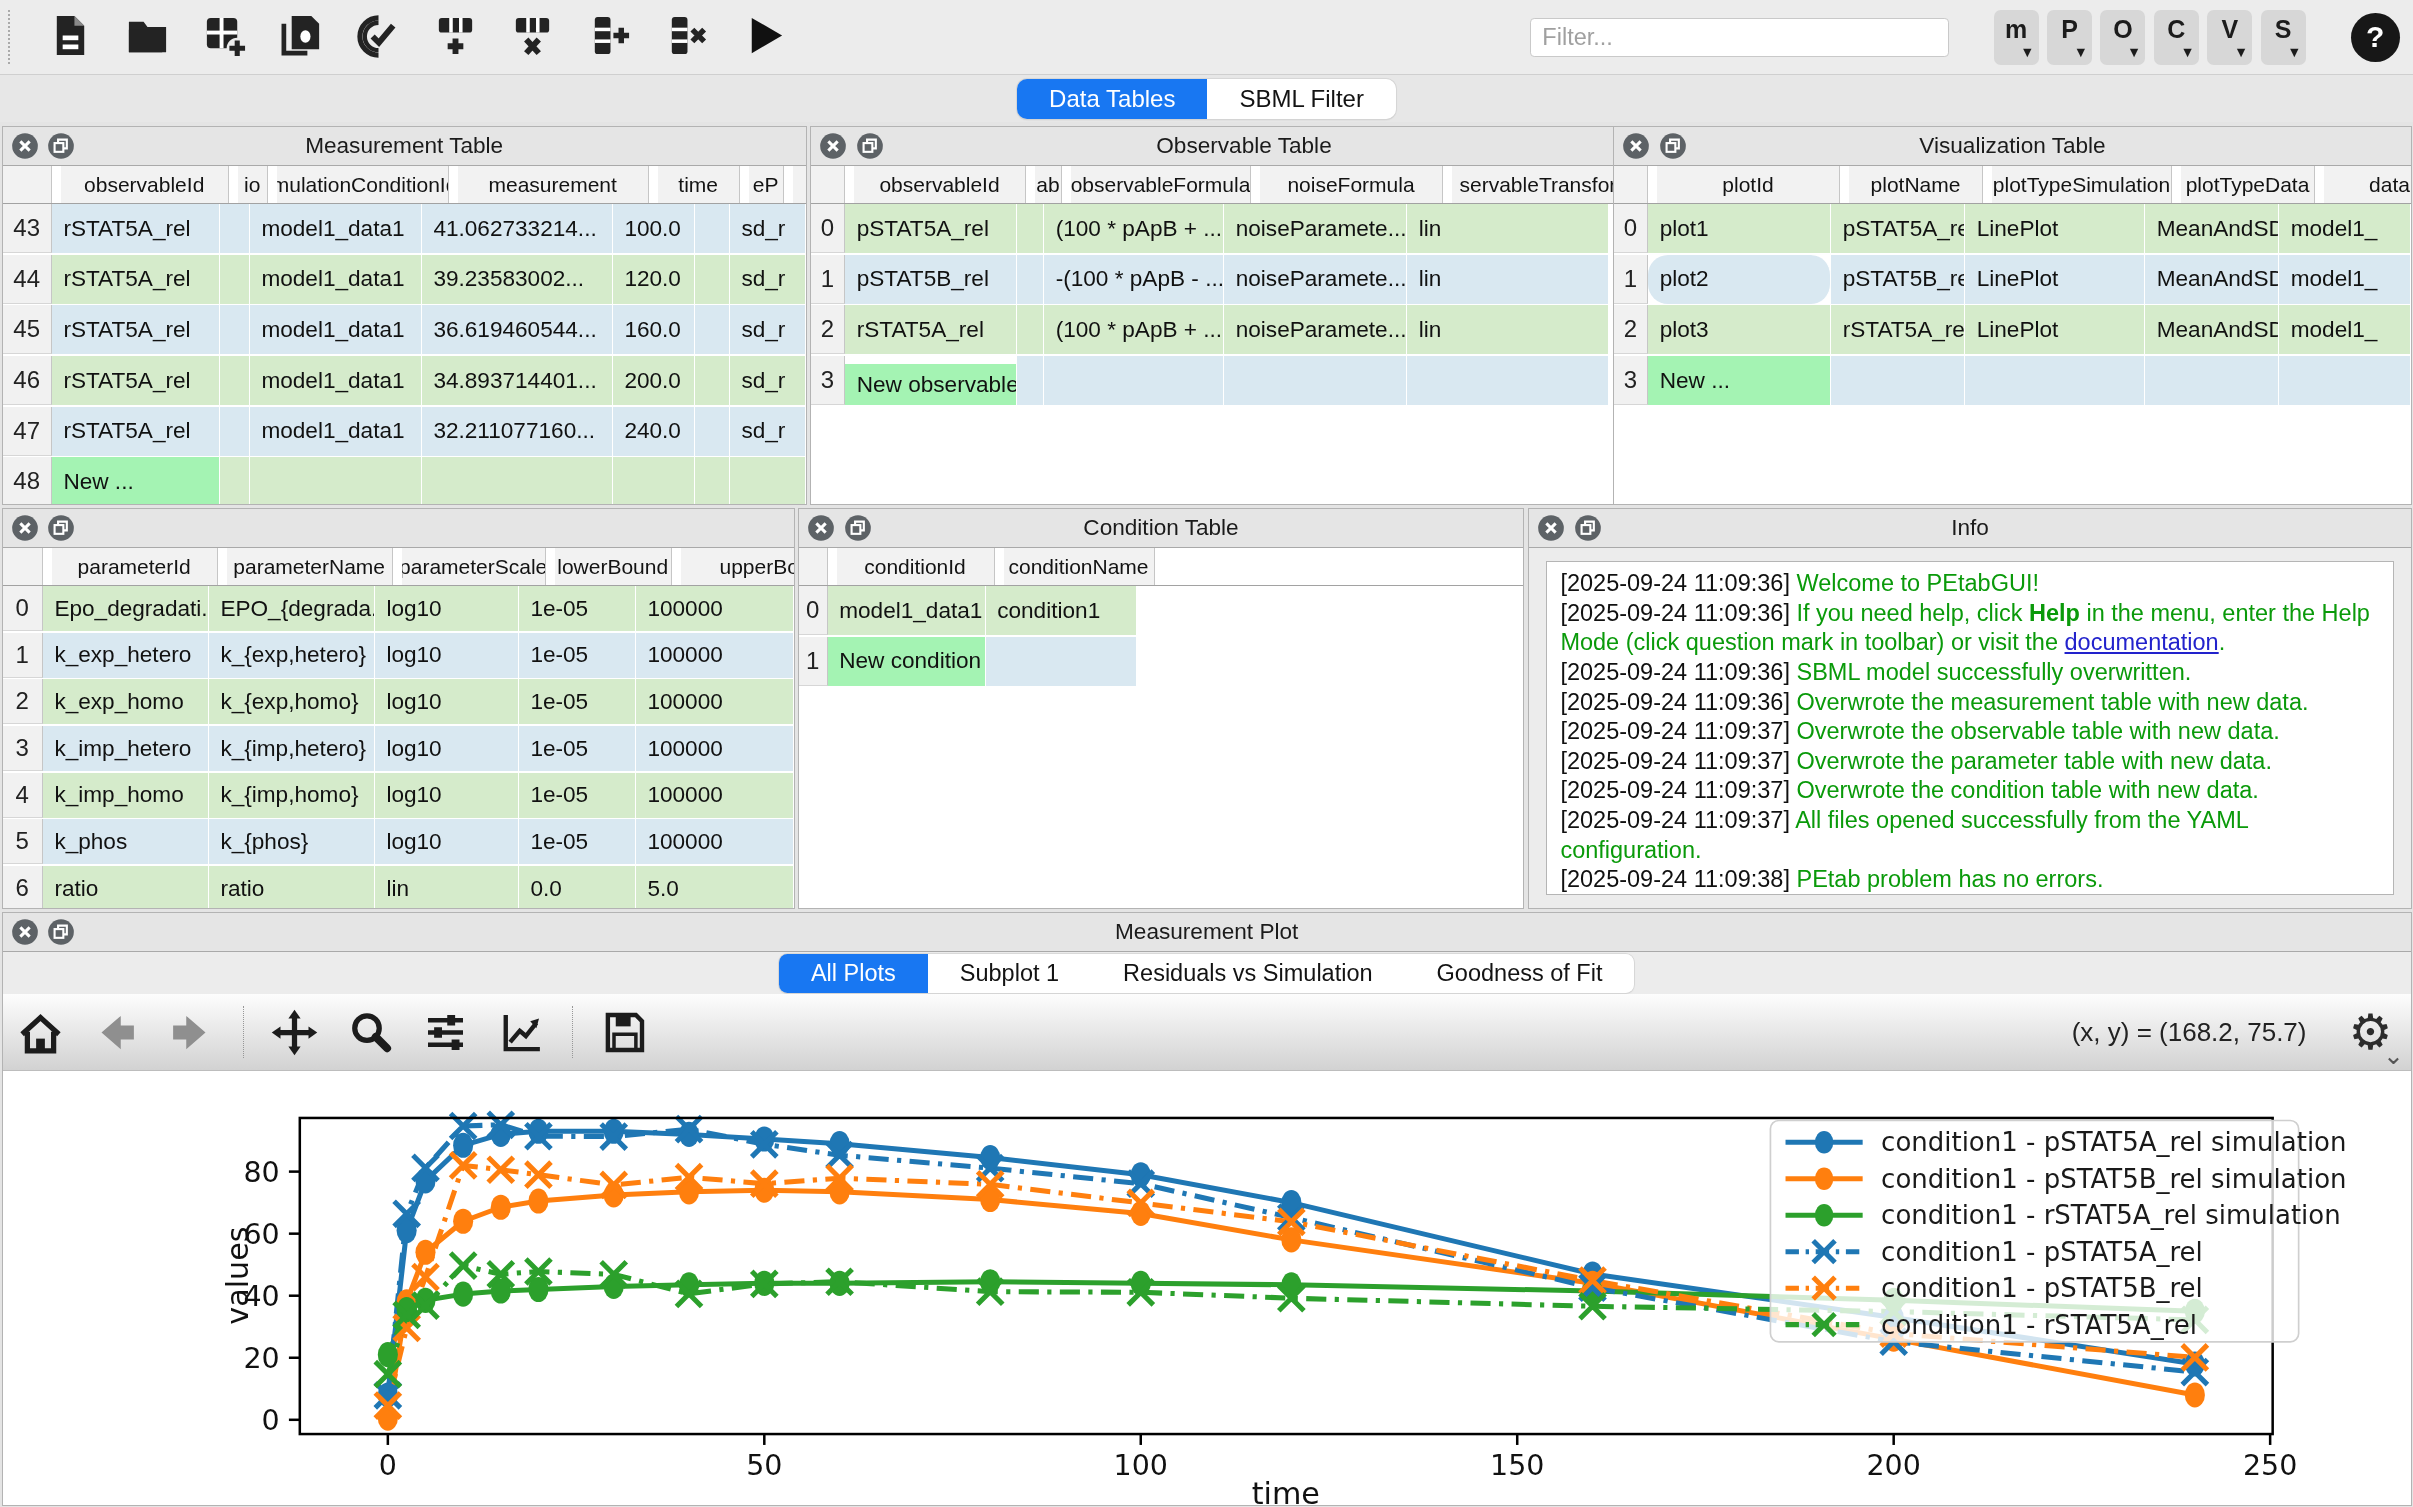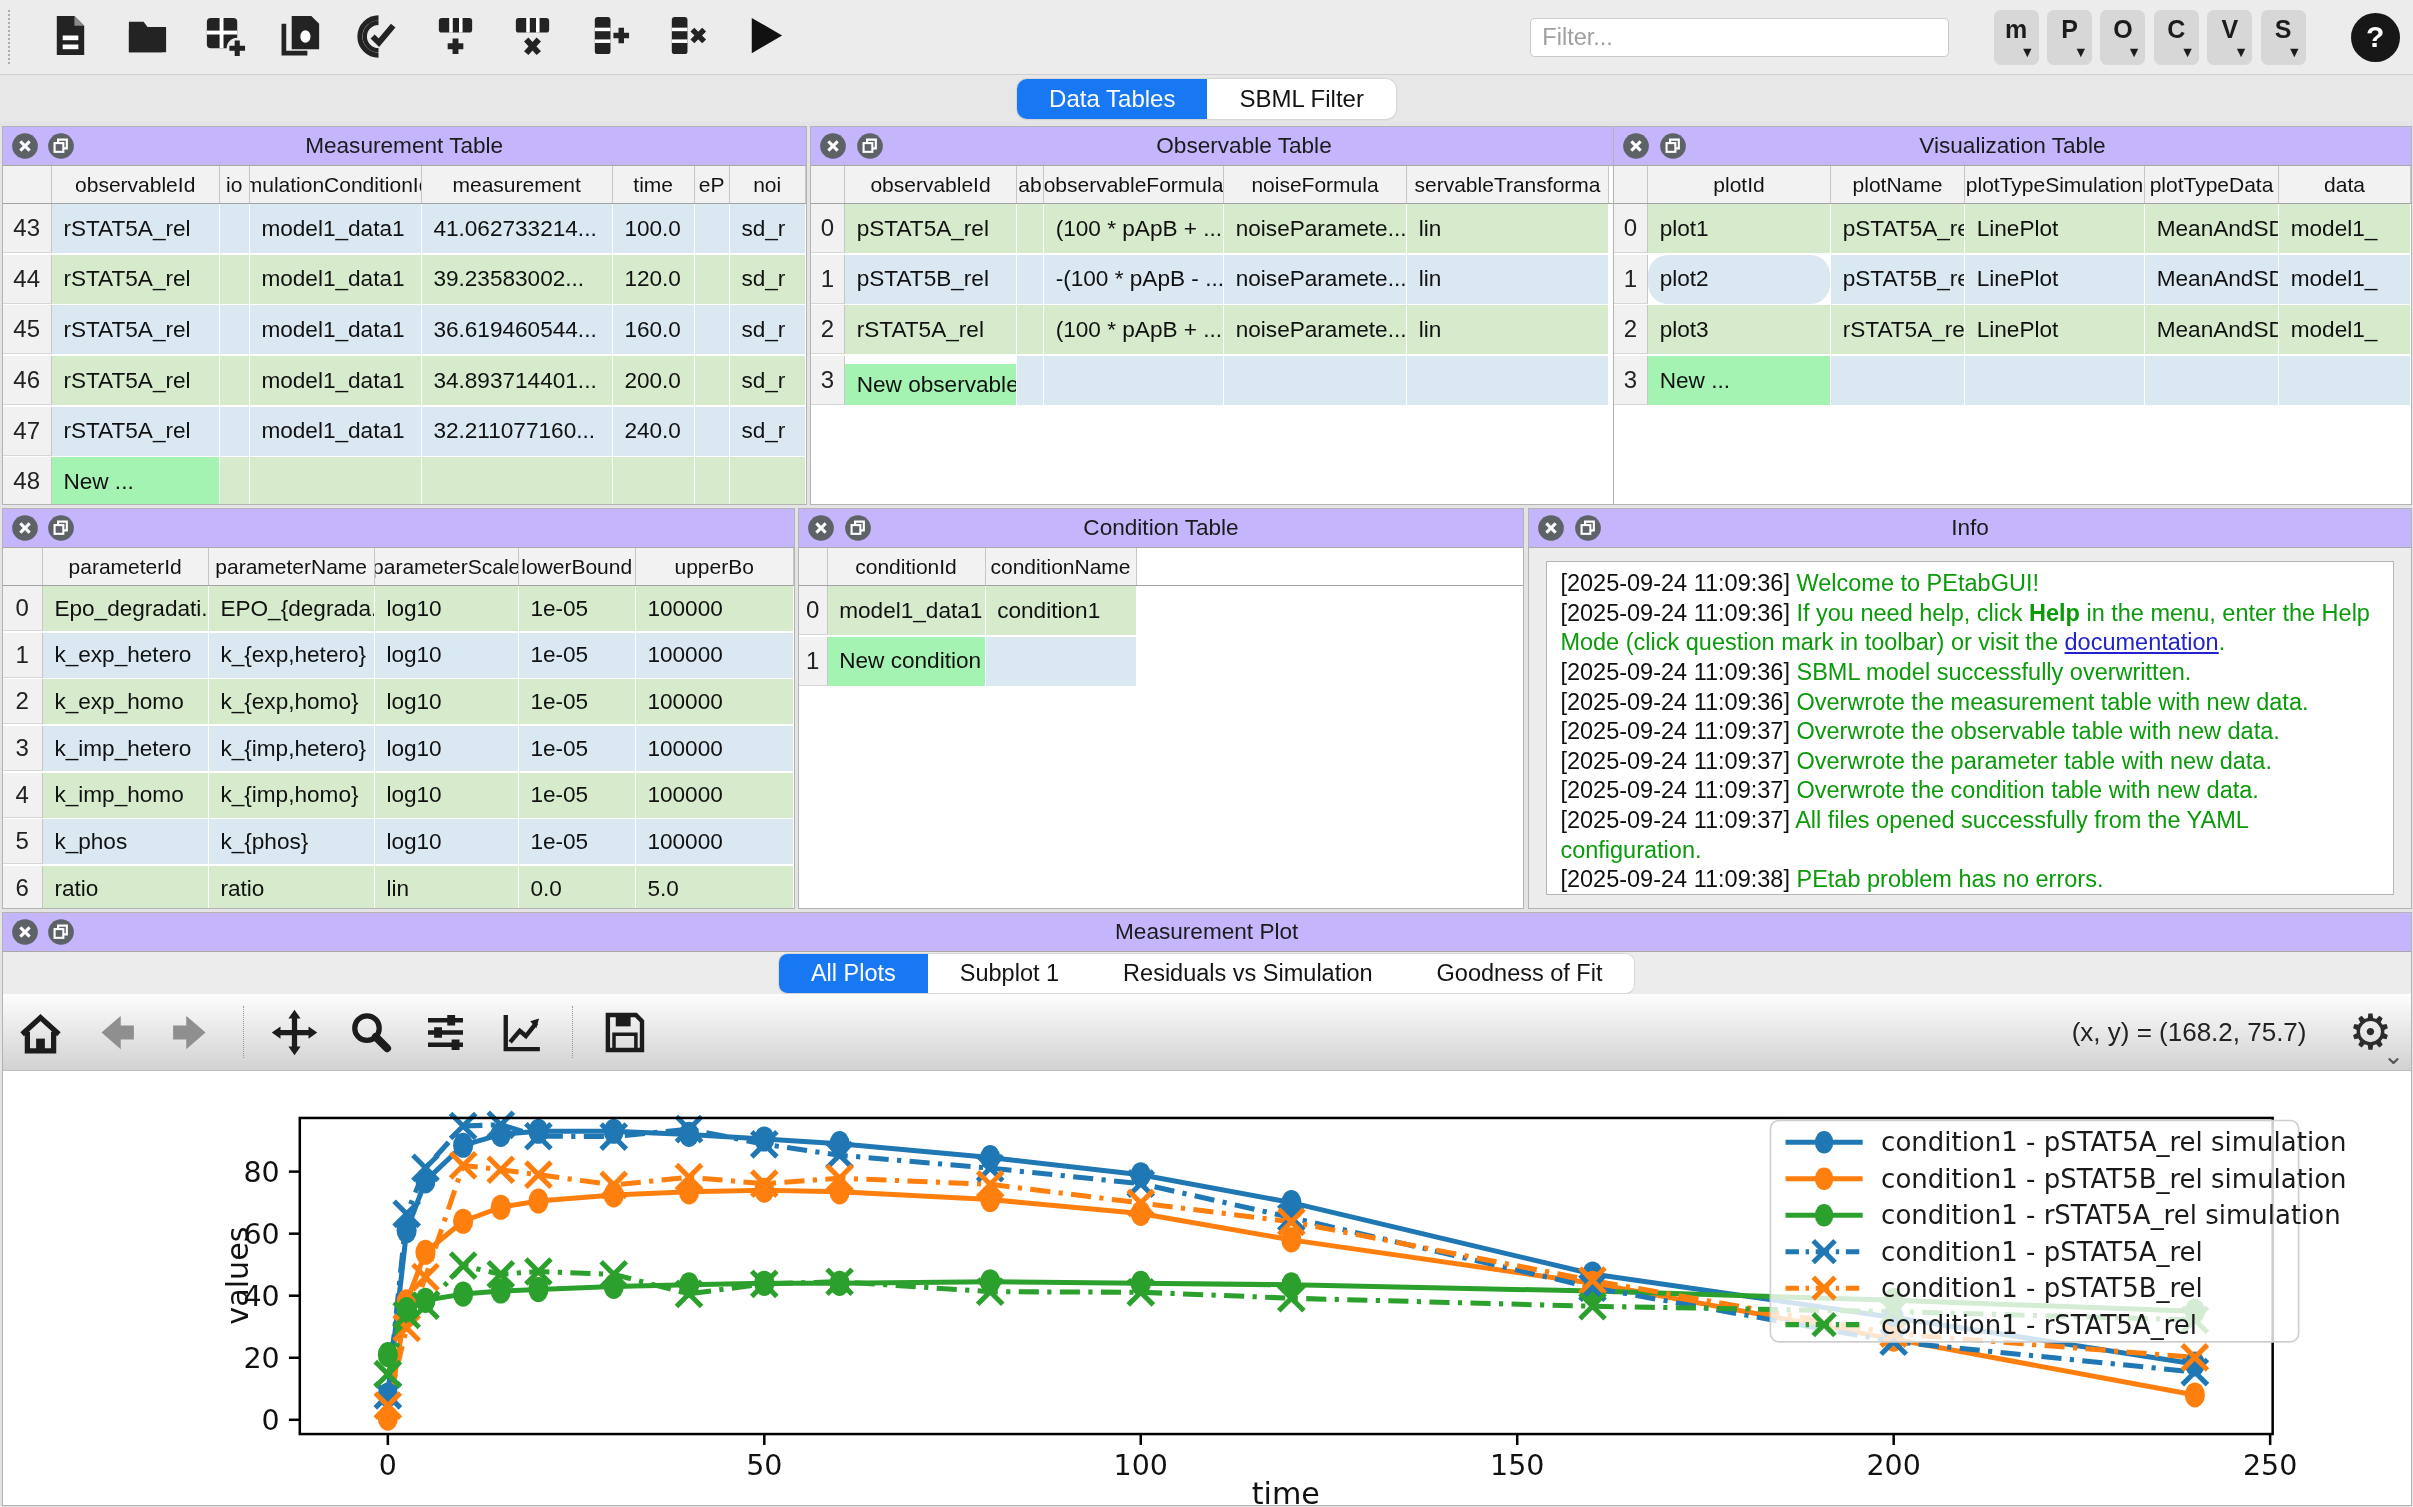--- a/index.html
+++ b/index.html
@@ -25,30 +25,30 @@
 
   
   .tabbar { position:absolute; left:0; top:75px; width:2413px; height:47px; background:#e7e7e7;
             display:flex; justify-content:center; align-items:center; }
   .seg { display:flex; border-radius:10px; overflow:hidden; box-shadow:0 0 0 0.8px #d4d4d4, 0 0.8px 1.7px rgba(0,0,0,.12); }
   .seg-item { height:40px; padding:0 32px; display:flex; align-items:center; font-size:24px; background:#fff; color:#131313; }
   .seg-item.active { background:#1877f2; color:#fff; }
 
   
   .panel { position:absolute; background:#fff; border:0.8px solid #b3b3b3; }
-  .ptitle { height:39px; background:#c4b5fd; border-bottom:0.8px solid #a9a9a9; position:relative;
+  .ptitle { height:39px; background:#e5e5e5; border-bottom:0.8px solid #a9a9a9; position:relative;
             display:flex; align-items:center; }
   .tlabel { position:absolute; left:0; right:0; text-align:center; font-size:22.6px; color:#1b1b1b; }
   .wbtns { display:flex; gap:8.4px; padding-left:8.4px; z-index:2; }
   .wbtn svg { width:28px; height:28px; display:block; }
   .pbody { position:absolute; top:39px; left:0; right:0; bottom:0; overflow:hidden; background:#fff; }
   .pbody.gray { background:#ececec; }
 
   
-  .thead { display:flex; border-bottom:0.8px solid #a2a2a2; }
+  .thead { display:flex; border-bottom:0.8px solid #a2a2a2;gap:9px; }
   .hcell { height:37px; background:#f2f2f2; border-right:0.8px solid #c6c6c6; font-size:21px; color:#131313;
            display:flex; align-items:center; justify-content:center; overflow:hidden; white-space:nowrap; flex:0 0 auto; }
   .trow { display:flex; margin-bottom:1.7px; }
   .tc { display:flex; align-items:center; padding-left:11.7px; font-size:22.6px; overflow:hidden; white-space:nowrap;
         flex:0 0 auto; border-right:1.7px solid #fff; }
   .tc.rn { background:#f1f1f1; justify-content:center; padding:0; font-size:24px; color:#222;
            border-right:0.8px solid #c6c6c6; border-bottom:0.8px solid #d6d6d6; }
   .trow.even .tc:not(.rn) { background:#d5ebcb; }
   .trow.odd  .tc:not(.rn) { background:#d9e8f1; }
   .trow .tc.newc { background:#a4f3b3 !important; }

